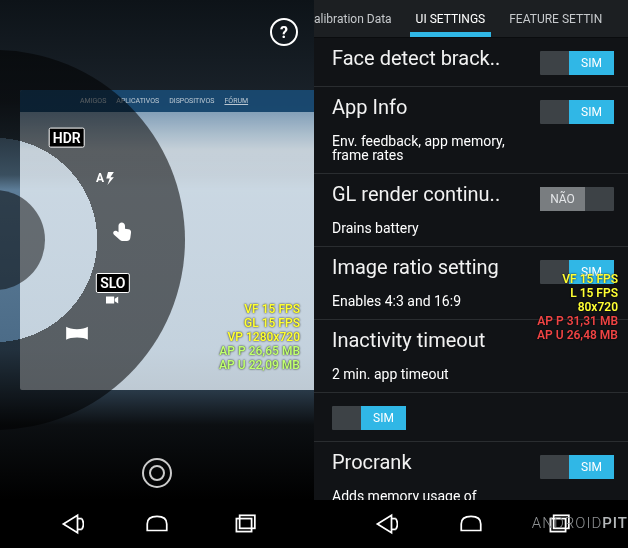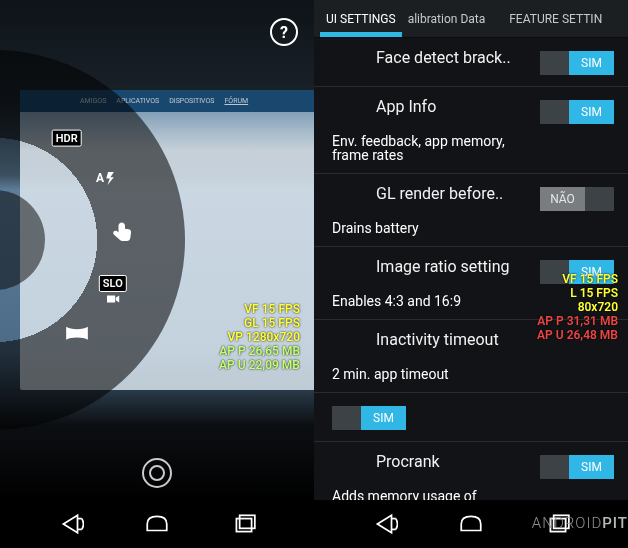--- a/index.html
+++ b/index.html
@@ -89,21 +89,21 @@
     display: flex; align-items: center; justify-content: center;
     color: #fff; font-size: 11px; font-weight: 600;
     cursor: pointer;
   }
   .slot svg { width: 26px; height: 26px; fill: #fff; }
   .slot .pill {
     display:inline-flex; align-items:center; justify-content:center;
     padding: 1px 3px;
     border: 1.5px solid #fff;
     border-radius: 2px;
-    font-size: 11px;
+    font-size: 14px;
     background: #000;
   }
 
   .stats {
     position: absolute;
     right: 14px; top: 302px;
     text-align: right;
     font-size: 12px;
     line-height: 14px;
     font-weight: 600;
@@ -172,21 +172,21 @@
   }
   .row {
     display: flex;
     align-items: flex-start;
     justify-content: space-between;
     padding: 11px 14px 11px 18px;
     border-bottom: 1px solid #2a2d30;
     color: #f2f2f2;
   }
   .row .txt { max-width: 190px; }
-  .row .title { font-size: 16px; line-height: 18px; margin-left: 44px; }
+  .row .title { font-size: 20px; line-height: 18px; }
   .row .sub { font-size: 14px; color: #ffffff; line-height: 14px; margin-top: 18px; }
   .toggle {
     margin-top: 2px;
     width: 74px; height: 24px;
     border-radius: 1px;
     background: #3d4246;
     position: relative;
     font-size: 12px;
     color: #fff;
     display: flex; align-items: center;
@@ -311,26 +311,26 @@
       <svg viewBox="0 0 24 24">
           <rect x="5" y="7" width="14" height="12"></rect>
           <rect x="8" y="4" width="14" height="12"></rect>
         </svg>
     </div>
   </div>
 </div>
 
 <div class="phone right">
   <div class="tabs">
+    <div class="tab" style="padding-left:0">
+        <span>alibration Data</span>
+      </div>
     <div class="tab active">
         <span>UI SETTINGS</span>
       </div>
-    <div class="tab" style="padding-left:0">
-        <span>alibration Data</span>
-      </div>
     <div class="tab">
         <span>FEATURE SETTIN</span>
       </div>
   </div>
 
   <div class="settings">
 
     <div class="row">
       <div class="txt">
           <div class="title">Face detect brack..</div>
@@ -345,21 +345,21 @@
         <div class="title">App Info</div>
         <div class="sub">Env. feedback, app memory, frame rates</div>
       </div>
       <div class="toggle on">
           <div class="knob">SIM</div>
         </div>
     </div>
 
     <div class="row">
       <div class="txt">
-        <div class="title">GL render before..</div>
+        <div class="title">GL render continu..</div>
         <div class="sub">Drains battery</div>
       </div>
       <div class="toggle off">
           <div class="knob">NÃO</div>
         </div>
     </div>
 
     <div class="row">
       <div class="txt">
         <div class="title">Image ratio setting</div>

